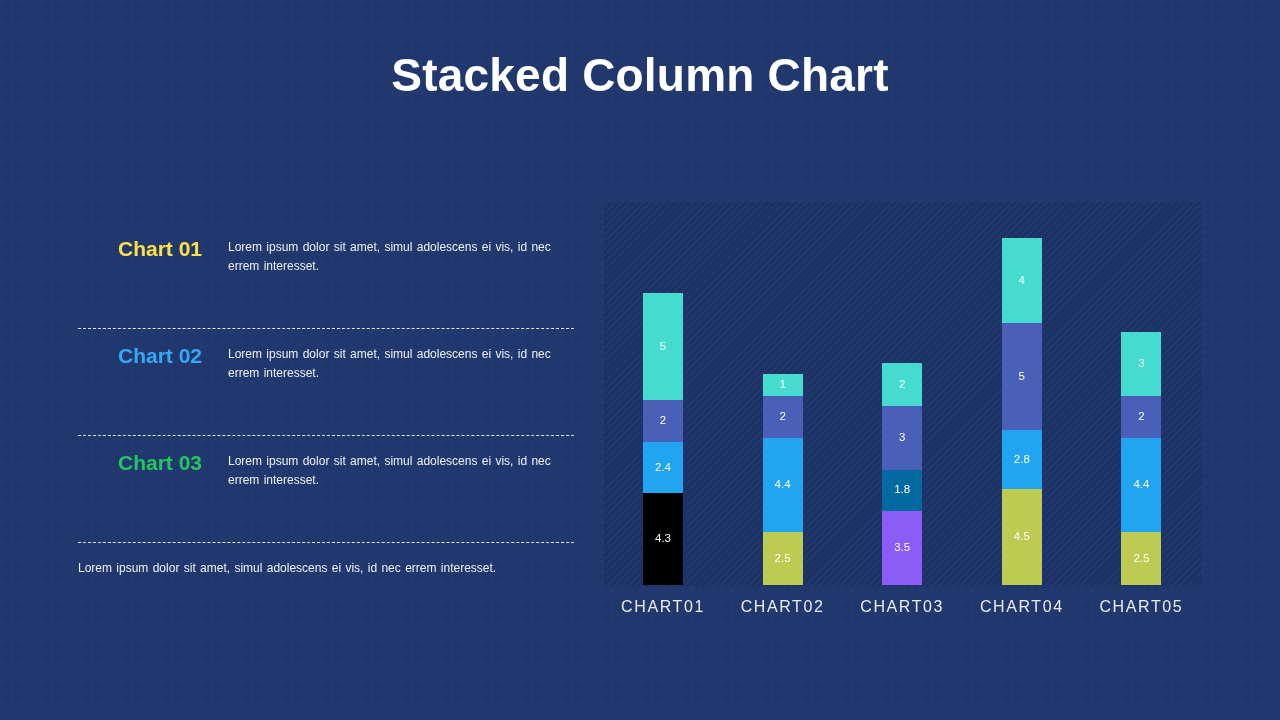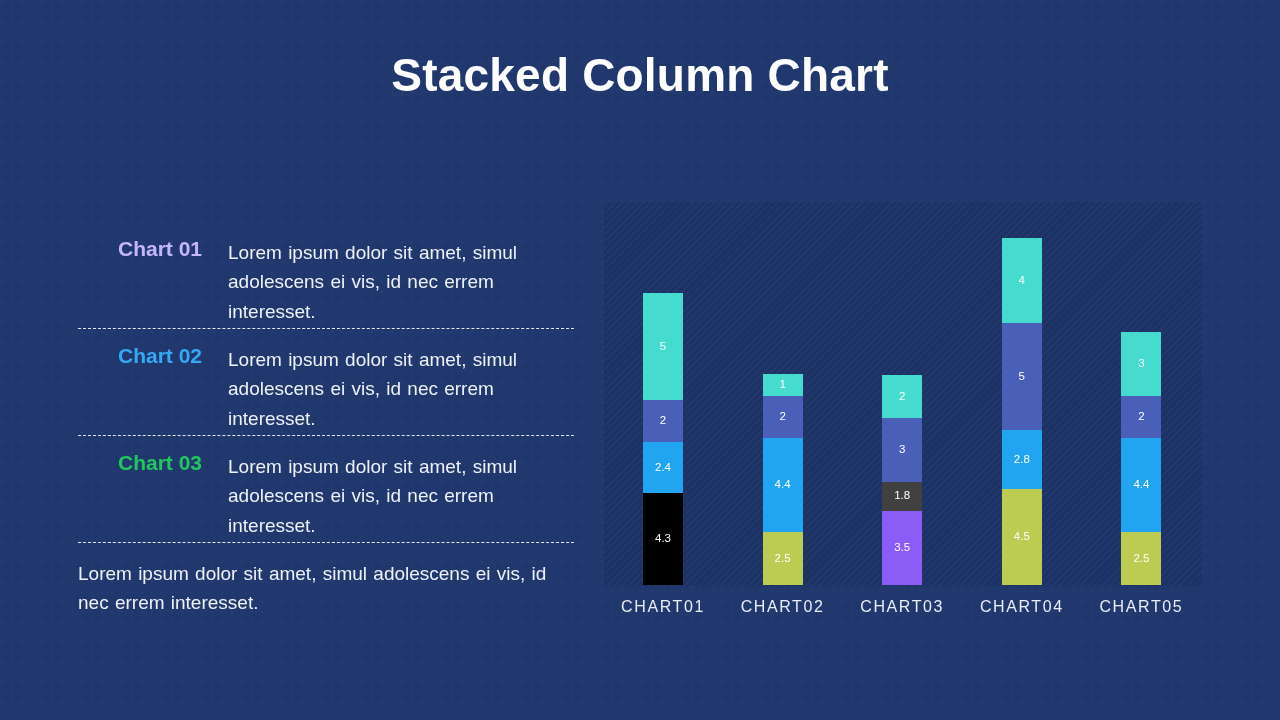--- a/index.html
+++ b/index.html
@@ -47,21 +47,21 @@
     width:150px;
     flex:0 0 150px;
     font-size:21px;
     font-weight:bold;
     line-height:1.2;
     text-align:left;
     padding-left:40px;
   }
   .legend-desc {
     flex:1;
-    font-size:19px;
+    font-size:12px;
     line-height:1.55;
     color:#eef1f6;
     padding-top:2px;
     word-spacing:1px;
   }
   .legend-divider {
     position:absolute;
     left:0; bottom:0;
     width:496px;
     height:0;
@@ -125,21 +125,21 @@
   }
 </style>
 </head>
 <body>
 
 <div id="slide-title">Stacked Column Chart</div>
 
 <div id="legend-list">
     <div class="legend-row">
       <div class="row-inner">
-        <div class="legend-title" style="color: #c4b5fd;">Chart 01</div>
+        <div class="legend-title" style="color: #fde047;">Chart 01</div>
         <div class="legend-desc">Lorem ipsum dolor sit amet, simul adolescens ei vis, id nec errem interesset.</div>
       </div>
       <div class="legend-divider"></div>
     </div>
     <div class="legend-row">
       <div class="row-inner">
         <div class="legend-title" style="color: rgb(54, 169, 244);">Chart 02</div>
         <div class="legend-desc">Lorem ipsum dolor sit amet, simul adolescens ei vis, id nec errem interesset.</div>
       </div>
       <div class="legend-divider"></div>
@@ -185,21 +185,21 @@
         <span>2</span>
       </div>
       <div class="bar-seg" style="height: 21.2883px; background: rgb(69, 220, 207);">
         <span>1</span>
       </div>
     </div>
     <div class="bar-group" style="left: 278.2px; bottom: 1px;">
       <div class="bar-seg" style="height: 74.5092px; background: #8b5cf6;">
         <span>3.5</span>
       </div>
-      <div class="bar-seg" style="height: 29px; background: #404040;">
+      <div class="bar-seg" style="height: 41px; background: #0369a1;">
         <span>1.8</span>
       </div>
       <div class="bar-seg" style="height: 63.865px; background: rgb(74, 95, 184);">
         <span>3</span>
       </div>
       <div class="bar-seg" style="height: 42.5767px; background: rgb(69, 220, 207);">
         <span>2</span>
       </div>
     </div>
     <div class="bar-group" style="left: 397.8px; bottom: 1px;">

